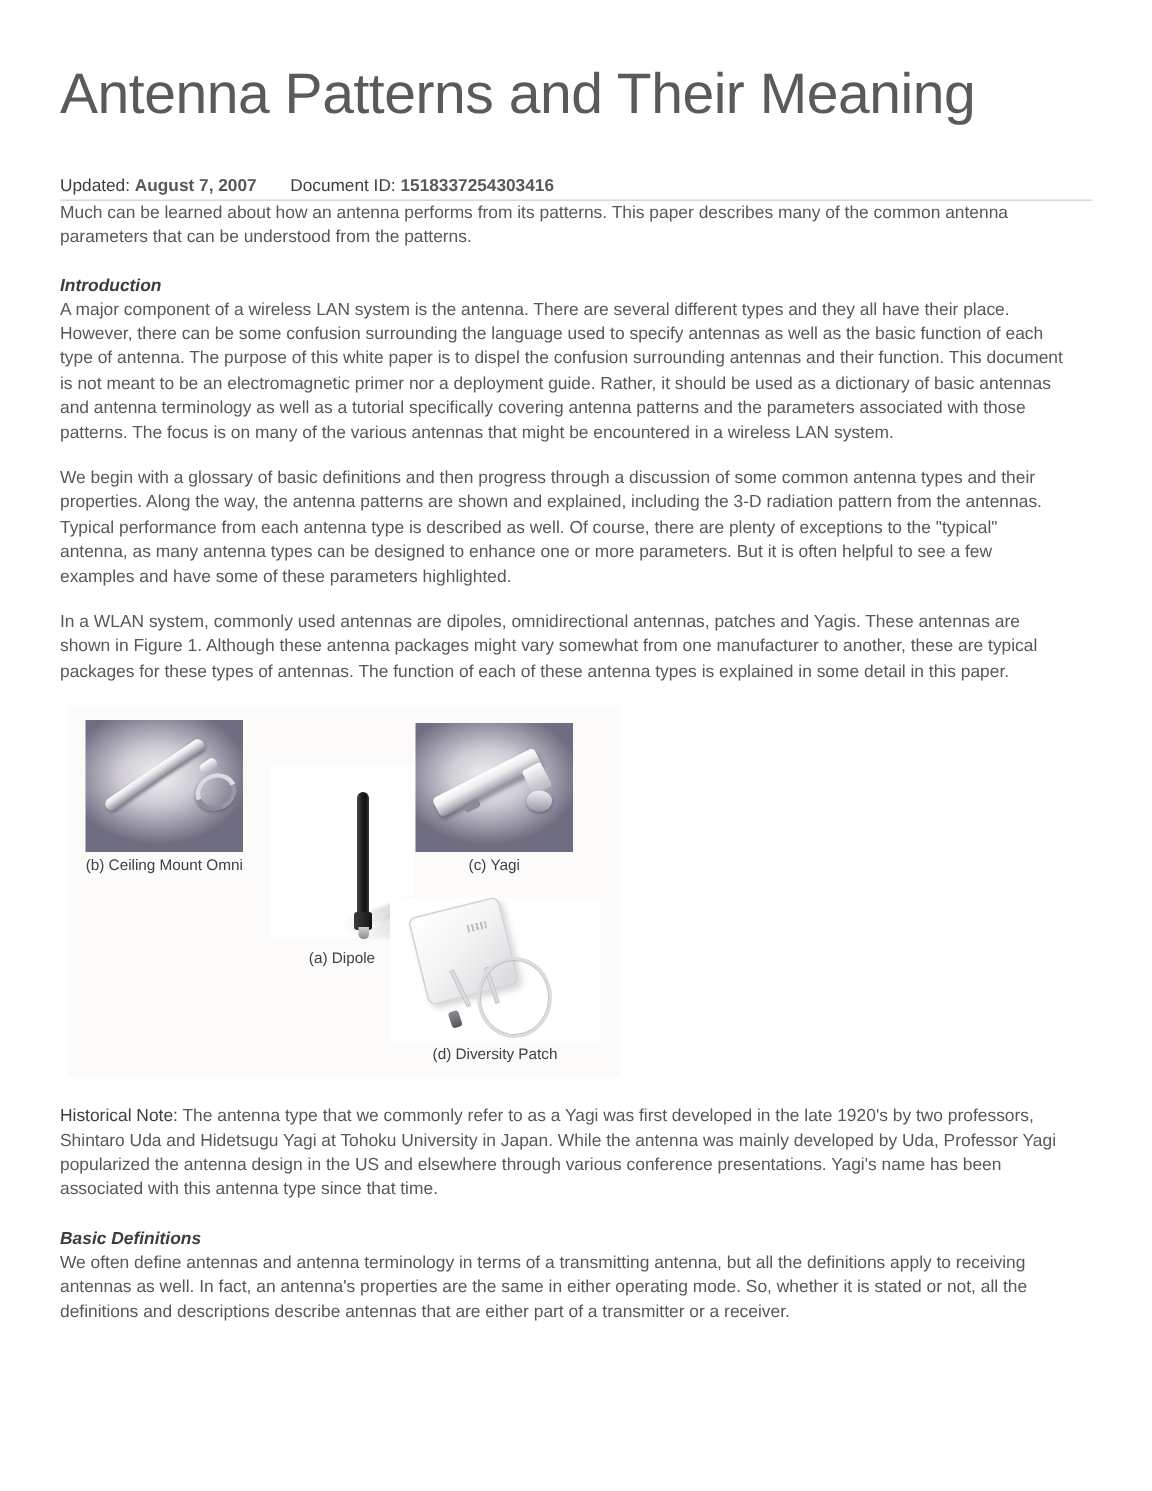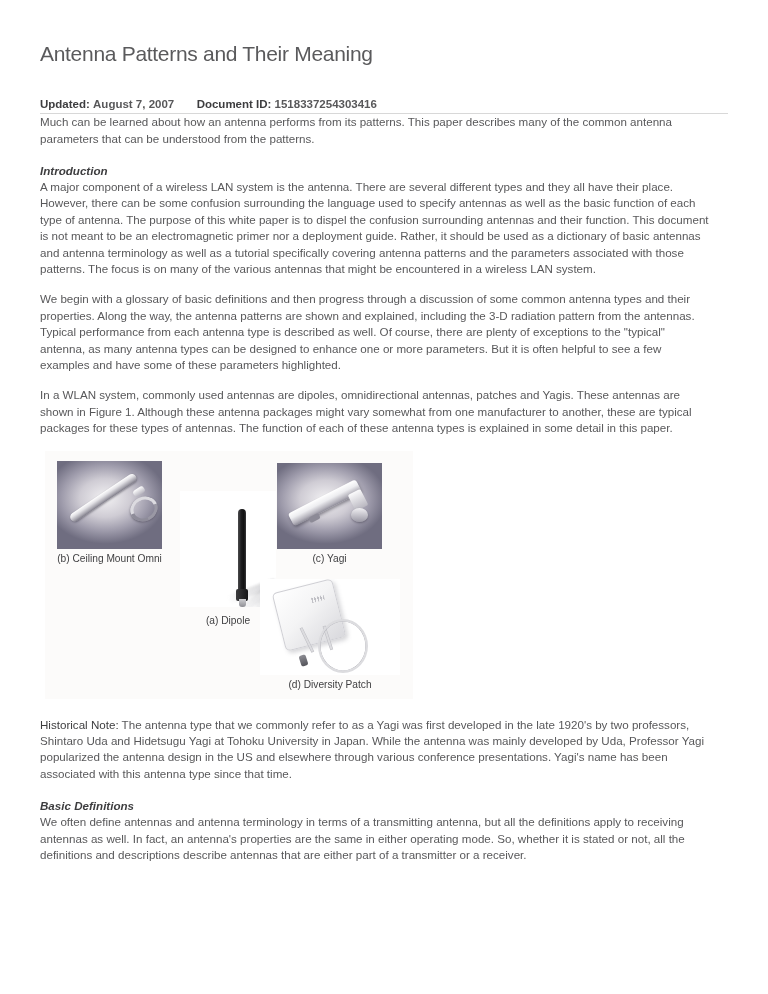--- a/index.html
+++ b/index.html
@@ -14,21 +14,21 @@
     color: #58585a;
     overflow: hidden;
     position: relative;
   }
   .page {
     padding: 0 40px;
     box-sizing: border-box;
     width: 768px;
   }
   .doc-title {
-    font-size: 21px;
+    font-size: 38px;
     font-weight: normal;
     color: #5a5a5c;
     letter-spacing: -0.3px;
     margin: 0;
     padding-top: 42px;
     line-height: 1.15;
   }
   .meta-row {
     position: relative;
     margin-top: 32px;
@@ -40,21 +40,21 @@
   .meta-row::after {
     content: "";
     position: absolute;
     left: 0;
     right: 0;
     bottom: 0;
     height: 1px;
     background: #d8d8d8;
   }
   .meta-label {
-    font-weight: bold;
+    font-weight: normal;
     color: #3d3d3f;
   }
   .meta-value { color: #58585a; font-weight: bold; }
   .meta-gap { display: inline-block; width: 16px; }
 
   p.body-text {
     font-size: 11.6px;
     line-height: 16.4px;
     color: #58585a;
     margin: 0 16px 14px 0;

